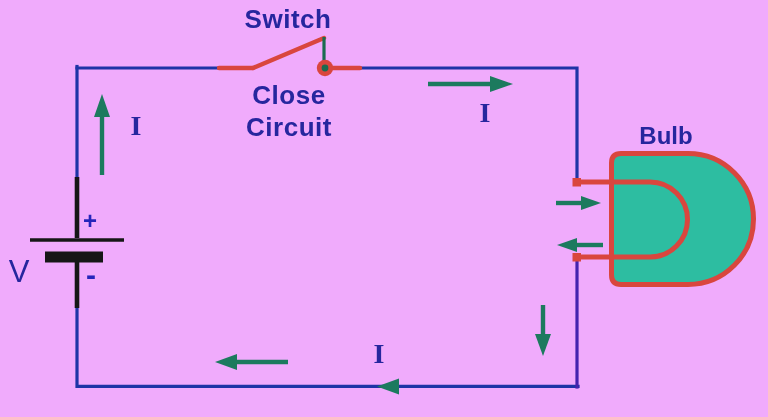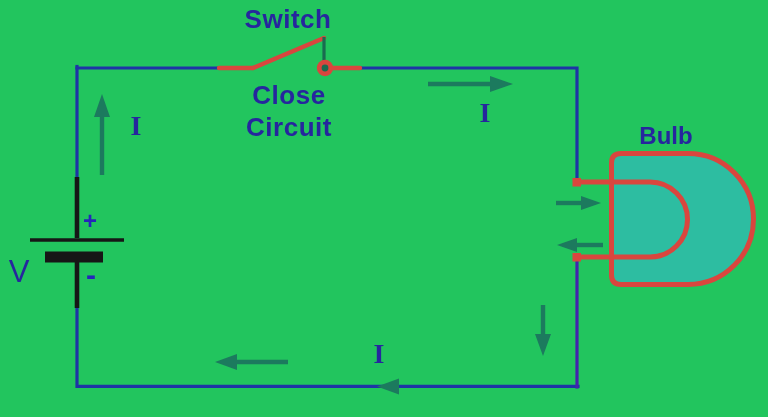--- a/index.html
+++ b/index.html
@@ -1,19 +1,19 @@
 <!DOCTYPE html>
 <html style="--wire_blue: #1E34A6; --wire_violet: #4423AE; --wire_black: #161616; --switch_red: #D9463E; --bulb_fill: #2DBDA1; --bulb_outline: #D9463E; --arrow_green: #1C7A5E; --stem_green: #1A6B50; --text_navy: #26269E; --terminal_text_blue: #2525BB;"><head>
 <meta charset="utf-8">
 <style>
   html,body{margin:0;padding:0;background:#fff;}
   #stage{
     position:relative;
     width:768px;height:417px;
-    background:#22c55e;
+    background:#f0abfc;
     overflow:hidden;
     font-family:"Liberation Sans",sans-serif;
   }
   #art{position:absolute;left:0;top:0;}
 
   
   .wire-blue{stroke:var(--wire_blue,#1E34A6);stroke-width:3.2;fill:none;stroke-linecap:square;stroke-linejoin:miter;}
   .wire-violet{stroke:var(--wire_violet,#4423AE);stroke-width:3.2;fill:none;stroke-linecap:square;}
   .wire-black{stroke:var(--wire_black,#161616);stroke-width:4.6;fill:none;stroke-linecap:butt;}
   .plate-thin{stroke:var(--wire_black,#161616);stroke-width:3.6;fill:none;}

